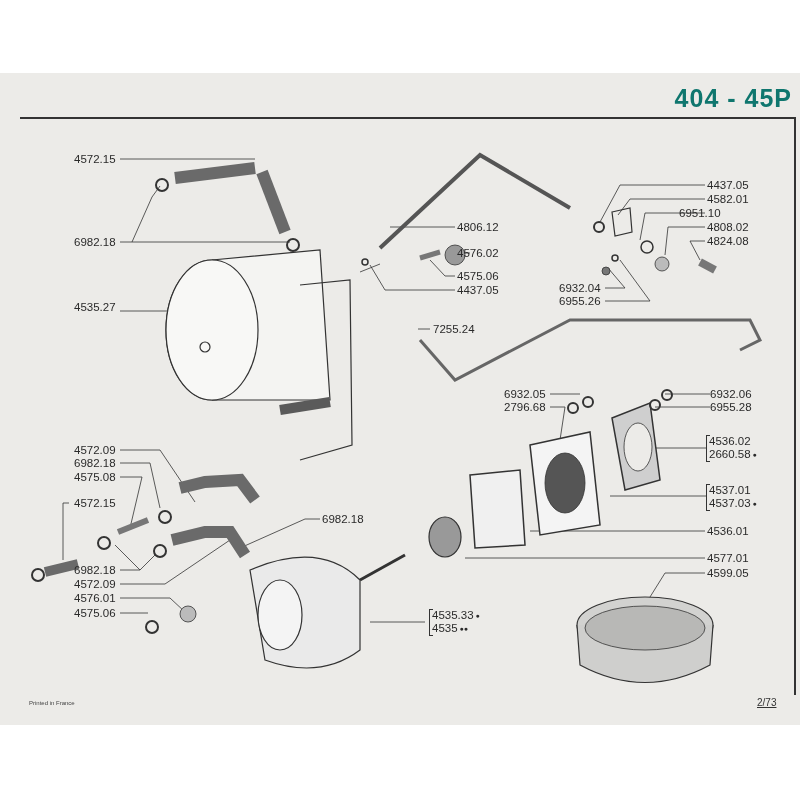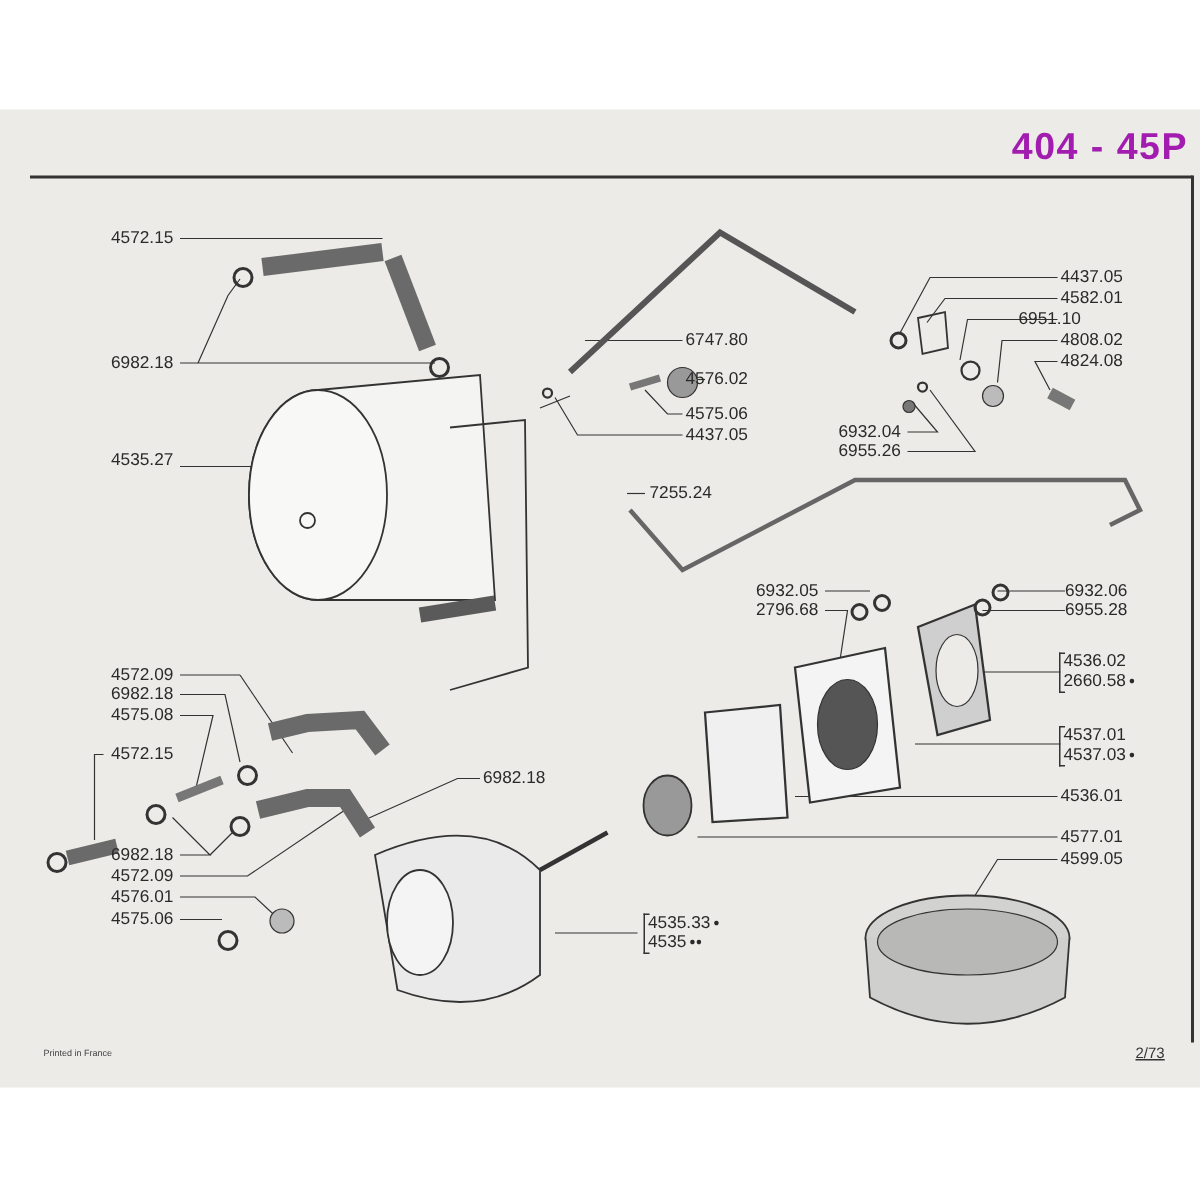--- a/index.html
+++ b/index.html
@@ -1,21 +1,21 @@
 <!DOCTYPE html>
 <html><head>
 <meta charset="utf-8">
 <style>
   html, body { margin: 0; padding: 0; background: #ffffff; }
   body { width: 800px; height: 800px; position: relative; overflow: hidden;
          font-family: "Liberation Sans", sans-serif; }
   .page { position: absolute; left: 0; top: 73px; width: 800px; height: 652px;
           background: #ecebe8; }
   .title { position: absolute; right: 8px; top: 84px; font-size: 25px; font-weight: bold;
-           color: #a21caf; letter-spacing: 1px; }
+           color: #0f766e; letter-spacing: 1px; }
   .frame { position: absolute; left: 20px; top: 117px; width: 775px; height: 1.5px; background: #333; }
   .frame-right { position: absolute; left: 794px; top: 117px; width: 1.5px; height: 578px; background: #333; }
   .lbl { position: absolute; font-size: 11.5px; color: #2a2a2a; white-space: nowrap; line-height: 13px; }
   .footer-l { position: absolute; left: 29px; top: 700px; font-size: 6px; color: #444; }
   .footer-r { position: absolute; left: 757px; top: 697px; font-size: 10px; color: #333; text-decoration: underline; }
   svg.draw { position: absolute; left: 0; top: 0; }
   .dot::after { content: " \25CF"; font-size: 7px; vertical-align: middle; }
   .ddot::after { content: " \25CF\25CF"; font-size: 7px; vertical-align: middle; }
   .bracket { position: absolute; border-left: 1px solid #333; border-top: 1px solid #333; border-bottom: 1px solid #333; width: 3px; }
 </style>
@@ -135,21 +135,21 @@
 <div class="lbl" style="left:74px;top:444px">4572.09</div>
 <div class="lbl" style="left:74px;top:457px">6982.18</div>
 <div class="lbl" style="left:74px;top:471px">4575.08</div>
 <div class="lbl" style="left:74px;top:497px">4572.15</div>
 <div class="lbl" style="left:74px;top:564px">6982.18</div>
 <div class="lbl" style="left:74px;top:578px">4572.09</div>
 <div class="lbl" style="left:74px;top:592px">4576.01</div>
 <div class="lbl" style="left:74px;top:607px">4575.06</div>
 <div class="lbl" style="left:322px;top:513px">6982.18</div>
 
-<div class="lbl" style="left:457px;top:221px">6747.80</div>
+<div class="lbl" style="left:457px;top:221px">4806.12</div>
 <div class="lbl" style="left:457px;top:247px">4576.02</div>
 <div class="lbl" style="left:457px;top:270px">4575.06</div>
 <div class="lbl" style="left:457px;top:284px">4437.05</div>
 <div class="lbl" style="left:433px;top:323px">7255.24</div>
 
 <div class="lbl" style="left:707px;top:179px">4437.05</div>
 <div class="lbl" style="left:707px;top:193px">4582.01</div>
 <div class="lbl" style="left:679px;top:207px">6951.10</div>
 <div class="lbl" style="left:707px;top:221px">4808.02</div>
 <div class="lbl" style="left:707px;top:235px">4824.08</div>

